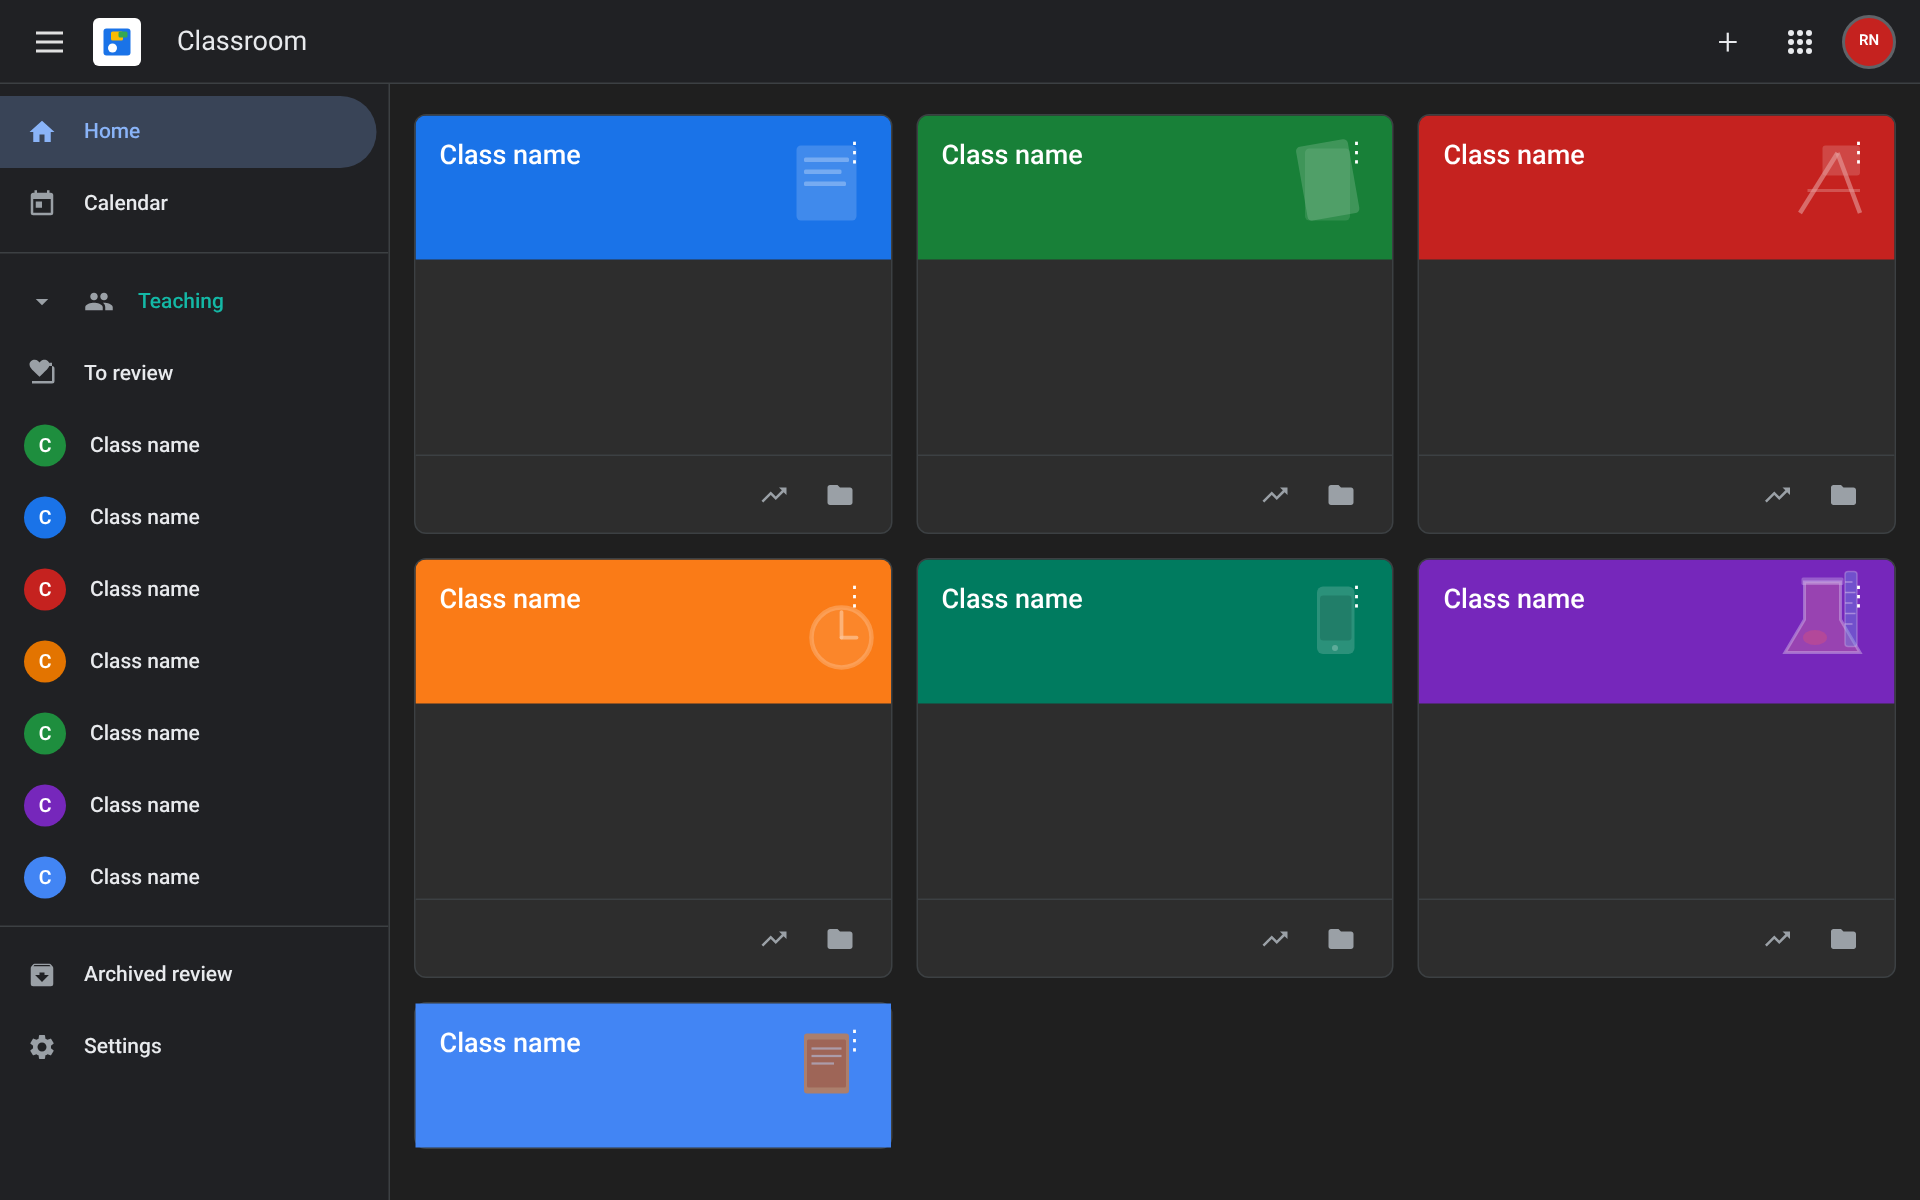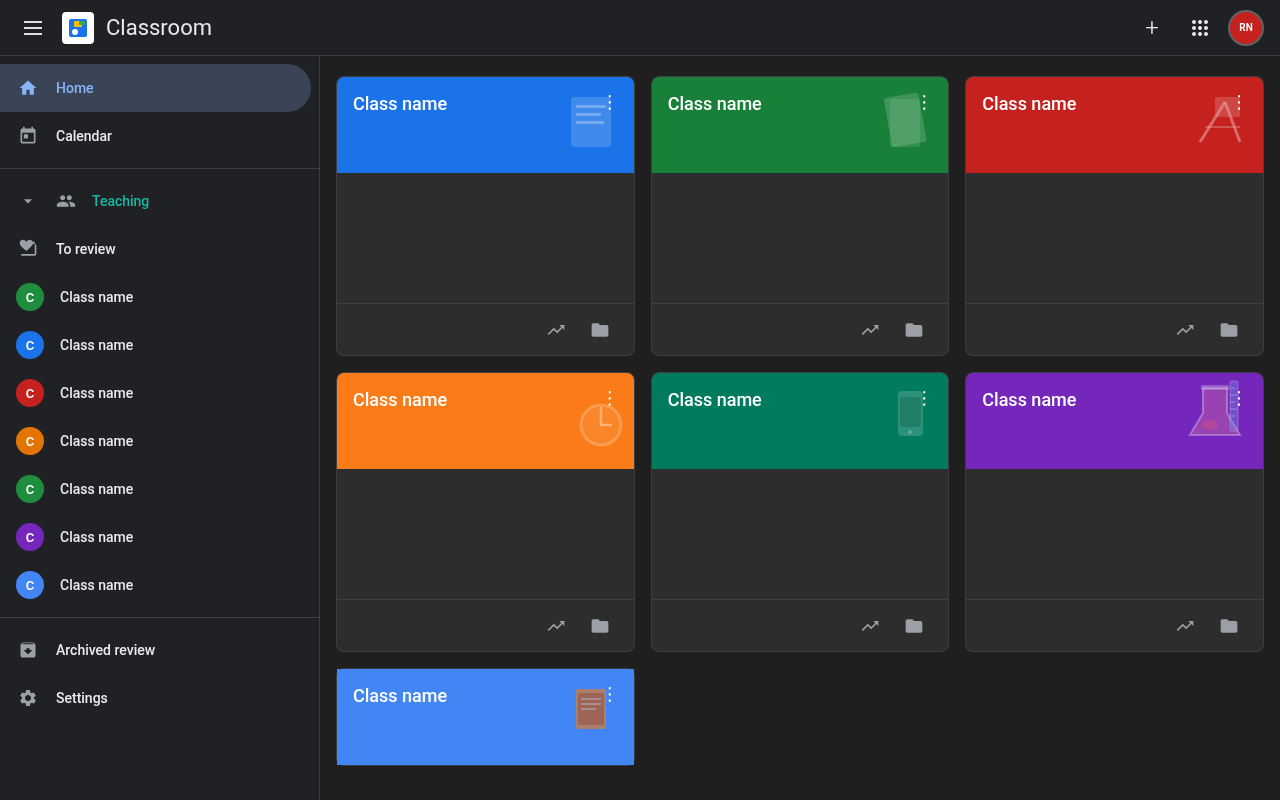--- a/index.html
+++ b/index.html
@@ -13,31 +13,31 @@
       align-items: center;
       padding: 0 16px;
       border-bottom: 1px solid #3c4043;
       flex-shrink: 0;
       z-index: 10;
     }
     .topbar-left { display: flex; align-items: center; gap: 12px; flex: 1; }
     .menu-icon { cursor: pointer; display: flex; flex-direction: column; gap: 4px; padding: 8px; border-radius: 50%; }
     .menu-icon span { display: block; width: 18px; height: 2px; background: #e0e0e0; }
     .app-logo { width: 32px; height: 32px; background: #fff; border-radius: 4px; display: flex; align-items: center; justify-content: center; }
-    .app-title { font-size: 22px; color: #e8eaed; font-weight: 400; }
+    .app-title { font-size: 18px; color: #e8eaed; font-weight: 400; margin-left: 12px; }
     .topbar-right { display: flex; align-items: center; gap: 8px; }
     .icon-btn { width: 40px; height: 40px; border-radius: 50%; display: flex; align-items: center; justify-content: center; cursor: pointer; color: #e8eaed; font-size: 20px; }
     .avatar { width: 36px; height: 36px; border-radius: 50%; background: #c5221f; color: #fff; display: flex; align-items: center; justify-content: center; font-size: 10px; font-weight: 600; border: 2px solid #5f6368; cursor: pointer; }
 
     
     .layout { display: flex; flex: 1; overflow: hidden; }
 
     
     .sidebar {
-      width: 320px;
+      width: 260px;
       background: #202124;
       padding: 8px 0;
       overflow-y: auto;
       flex-shrink: 0;
       border-right: 1px solid #3c4043;
     }
     .sidebar::-webkit-scrollbar { width: 6px; }
     .sidebar::-webkit-scrollbar-track { background: transparent; }
     .sidebar::-webkit-scrollbar-thumb { background: #5f6368; border-radius: 3px; }
 

